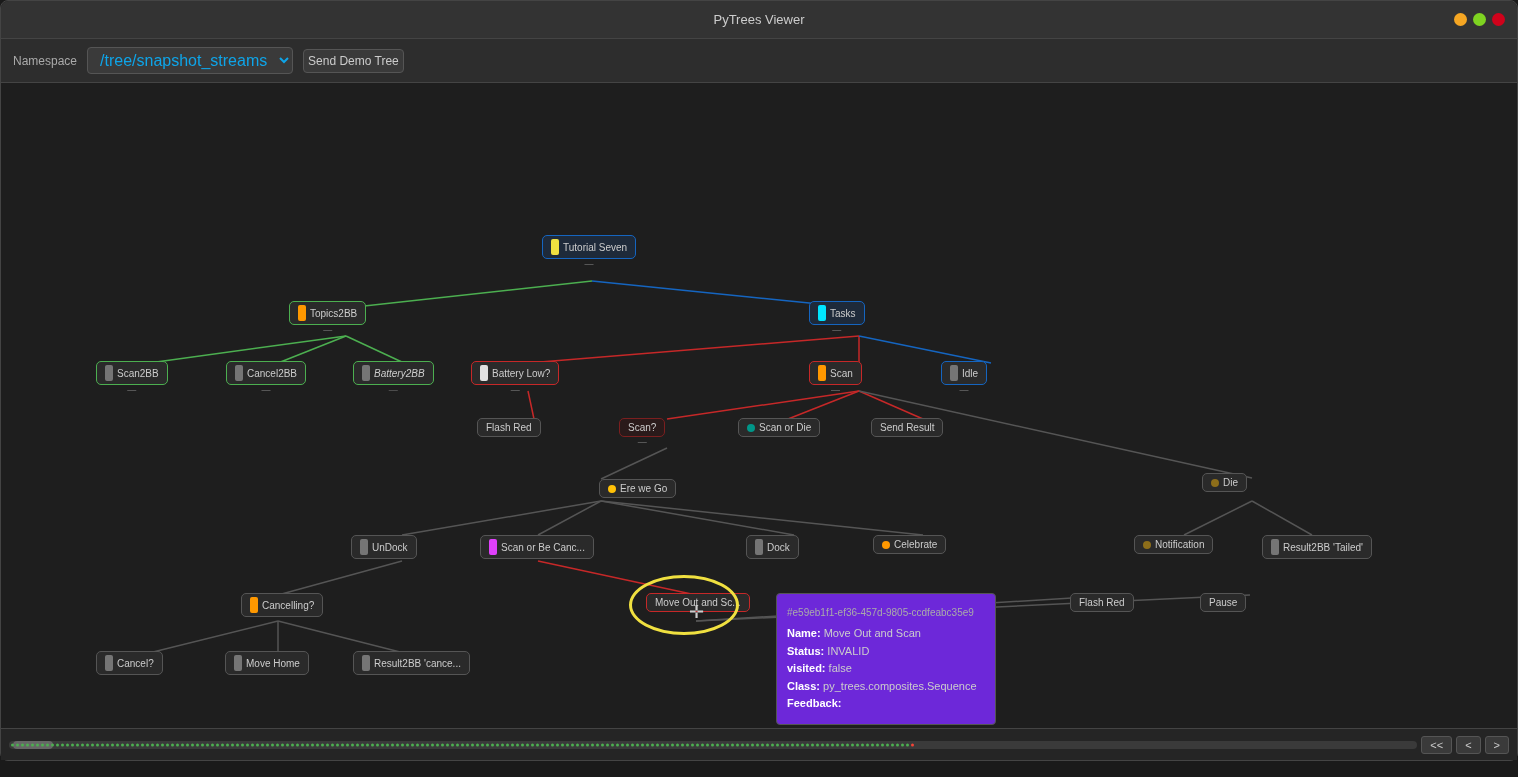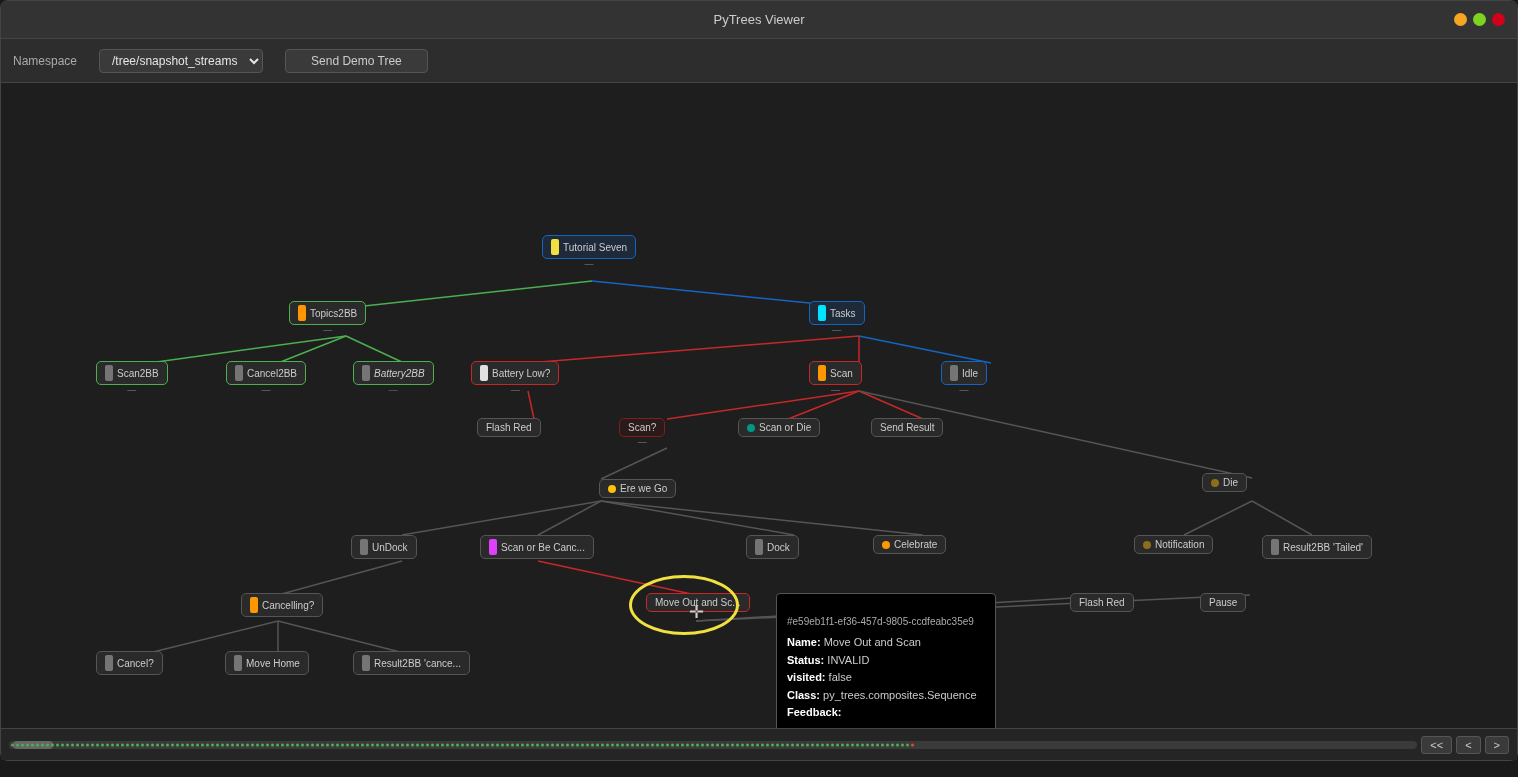--- a/index.html
+++ b/index.html
@@ -49,41 +49,41 @@
     }
     .ctrl-min { background: #f5a623; }
     .ctrl-max { background: #7ed321; }
     .ctrl-close { background: #d0021b; }
     .toolbar {
       height: 44px;
       background: #2d2d2d;
       display: flex;
       align-items: center;
       padding: 0 12px;
-      gap: 22px;
+      gap: 10px;
       border-bottom: 1px solid #444;
     }
     .toolbar-label {
       color: #aaa;
       font-size: 12px;
     }
     .toolbar-select {
       background: #3a3a3a;
       border: 1px solid #555;
-      color: #e5e5e5;
+      color: #0ea5e9;
       padding: 3px 8px;
       border-radius: 4px;
-      font-size: 12px;
+      font-size: 16px;
       cursor: pointer;
     }
     .toolbar-btn {
       background: #3a3a3a;
       border: 1px solid #555;
       color: #ccc;
-      padding: 4px 25px;
+      padding: 4px 4px;
       border-radius: 4px;
       font-size: 12px;
       cursor: pointer;
     }
     .toolbar-spacer { flex: 1; }
     .toolbar-right {
       display: flex;
       align-items: center;
       gap: 14px;
     }
@@ -168,24 +168,24 @@
       position: absolute;
       top: 0; left: 0;
       width: 100%;
       height: 100%;
       pointer-events: none;
     }
 
     
     .tooltip {
       position: absolute;
-      background: #000000;
+      background: #6d28d9;
       border: 1px solid #555;
       border-radius: 4px;
-      padding: 20px 10px;
+      padding: 11px 10px;
       font-size: 11px;
       color: #ccc;
       line-height: 1.6;
       min-width: 220px;
       z-index: 100;
     }
     .tooltip-id {
       color: #aaa;
       font-size: 10px;
       margin-bottom: 4px;

